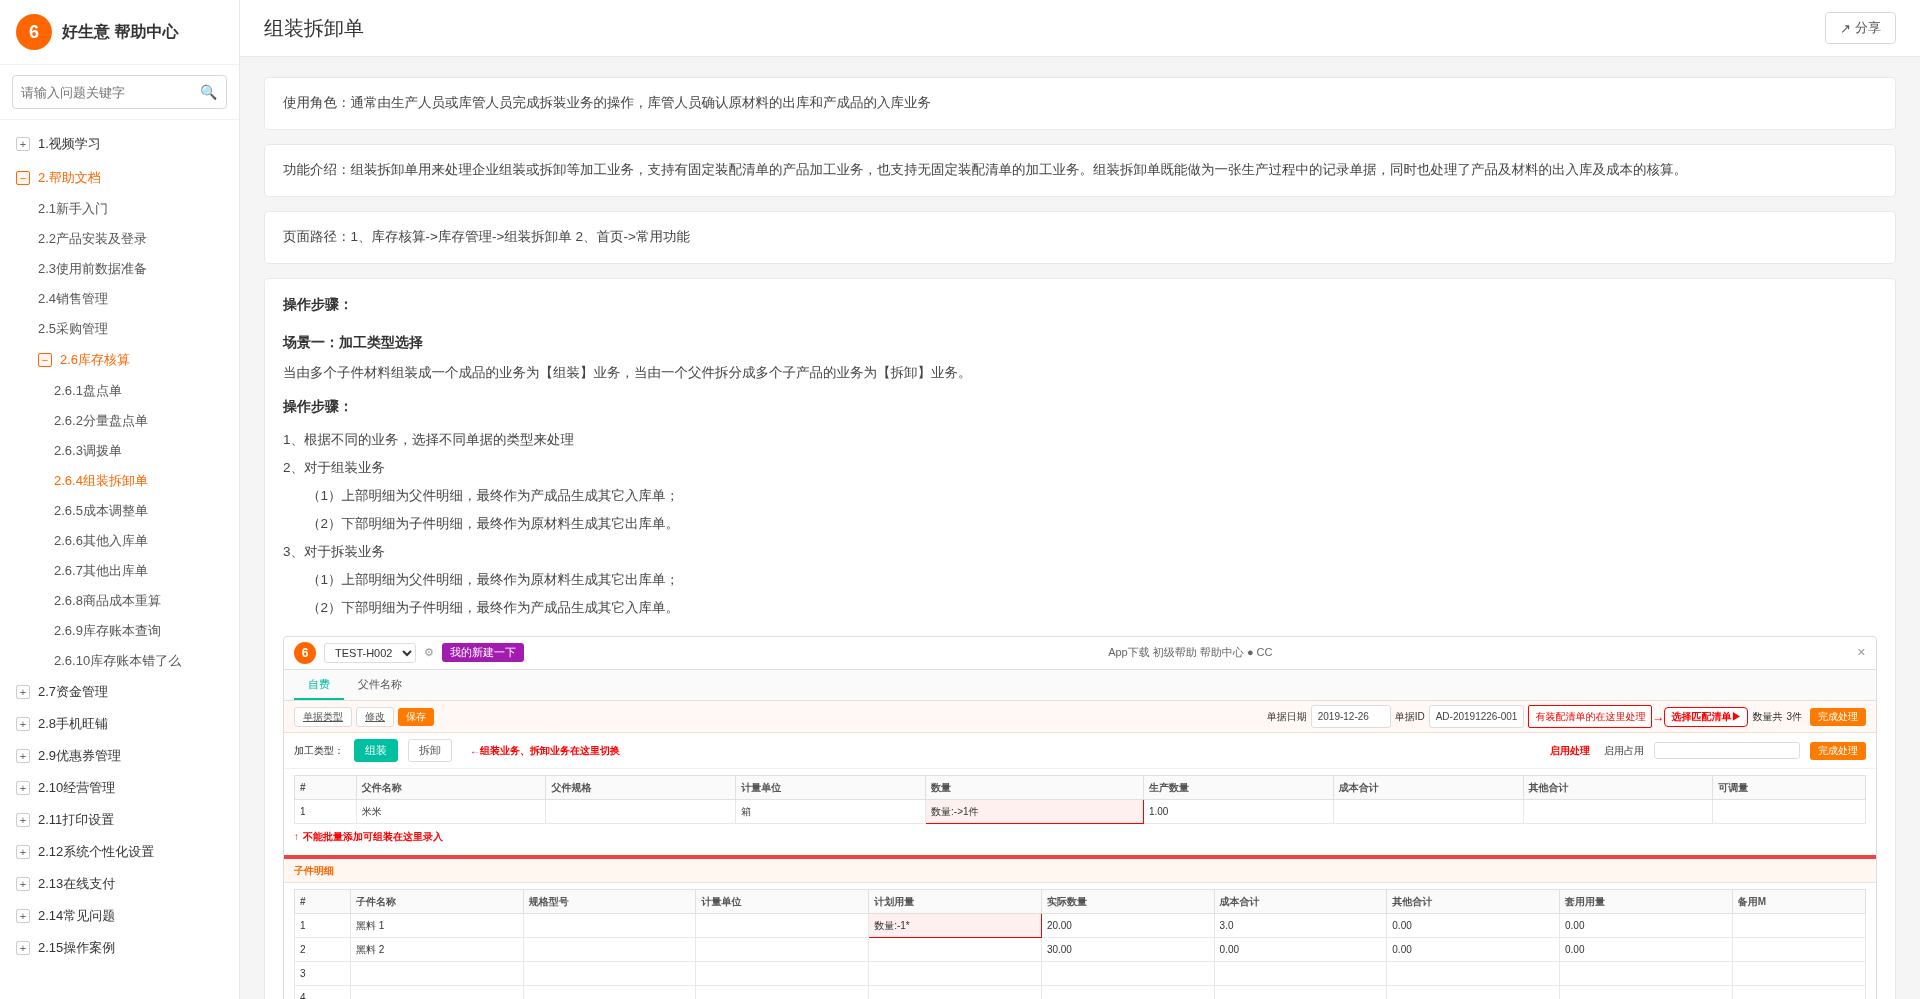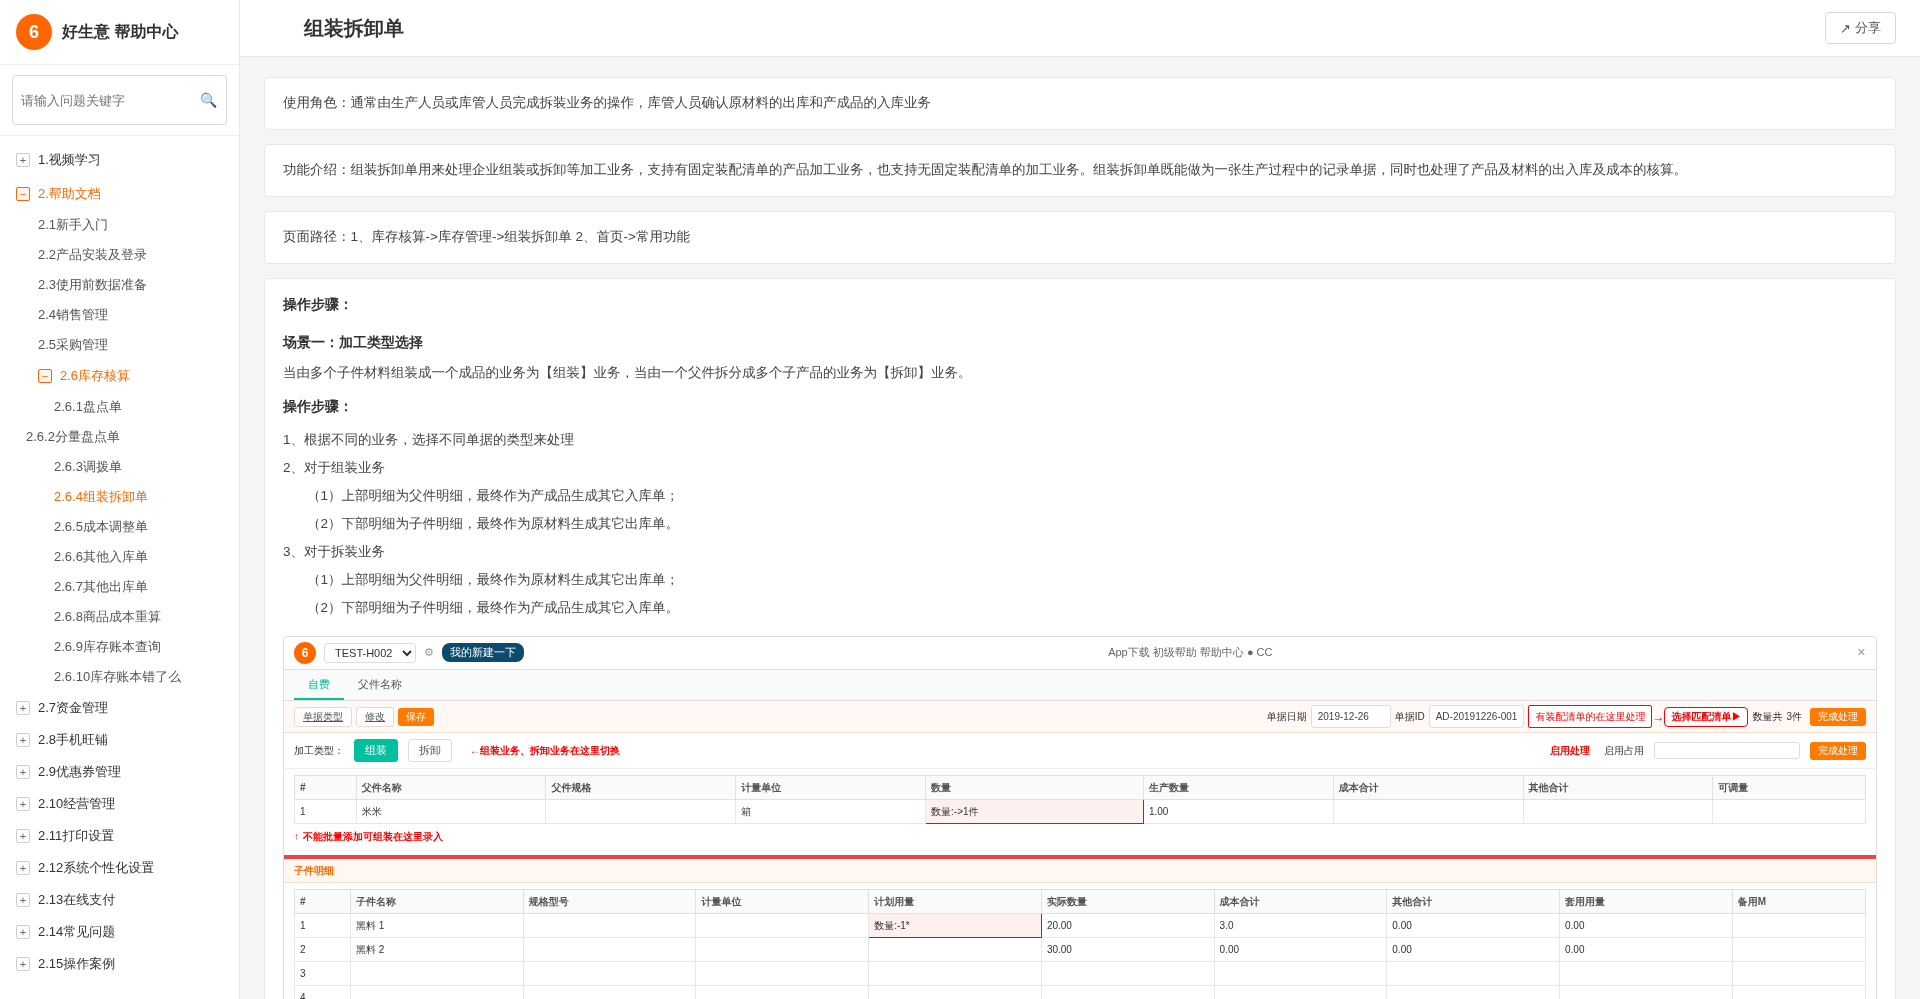--- a/index.html
+++ b/index.html
@@ -42,21 +42,21 @@
     }
     .search-area {
       padding: 10px 12px;
       border-bottom: 1px solid #f0f0f0;
     }
     .search-box {
       display: flex;
       align-items: center;
       border: 1px solid #d9d9d9;
       border-radius: 4px;
-      padding: 16px 8px;
+      padding: 8px 8px;
       background: #fff;
     }
     .search-box input {
       border: none;
       outline: none;
       font-size: 13px;
       color: #999;
       width: 100%;
       background: transparent;
     }
@@ -127,23 +127,22 @@
     .top-bar {
       background: #fff;
       padding: 12px 24px;
       display: flex;
       align-items: center;
       justify-content: space-between;
       border-bottom: 1px solid #e8e8e8;
     }
     .page-title {
       font-size: 20px;
-      font-weight: 700;
+      font-weight: 400;
       color: #333;
-      margin-left: 40px;
     }
     .share-btn {
       display: flex;
       align-items: center;
       gap: 4px;
       padding: 6px 14px;
       border: 1px solid #d9d9d9;
       border-radius: 4px;
       cursor: pointer;
       font-size: 13px;
@@ -217,24 +216,24 @@
     }
     .mock-select {
       border: 1px solid #ddd;
       border-radius: 3px;
       padding: 2px 6px;
       font-size: 11px;
       background: #fff;
       color: #333;
     }
     .mock-btn-green {
-      background: #0c4a6e;
+      background: #a21caf;
       color: #fff;
       border: none;
-      border-radius: 8px;
+      border-radius: 3px;
       padding: 2px 8px;
       font-size: 11px;
     }
     .mock-icons {
       margin-left: auto;
       display: flex;
       gap: 8px;
       font-size: 11px;
       color: #666;
     }
@@ -405,21 +404,21 @@
         <span>2.5采购管理</span>
       </div>
 
       <div class="nav-item-top active-parent" style="padding-left:38px;font-size:13px;">
         <span class="minus-icon">−</span>
         <span>2.6库存核算</span>
       </div>
       <div class="nav-sub-item" style="padding-left:54px;">
         <span>2.6.1盘点单</span>
       </div>
-      <div class="nav-sub-item" style="padding-left:26px;">
+      <div class="nav-sub-item" style="padding-left:54px;">
         <span>2.6.2分量盘点单</span>
       </div>
       <div class="nav-sub-item" style="padding-left:54px;">
         <span>2.6.3调拨单</span>
       </div>
       <div class="nav-sub-item active" style="padding-left:54px;">
         <span>2.6.4组装拆卸单</span>
       </div>
       <div class="nav-sub-item" style="padding-left:54px;">
         <span>2.6.5成本调整单</span>

